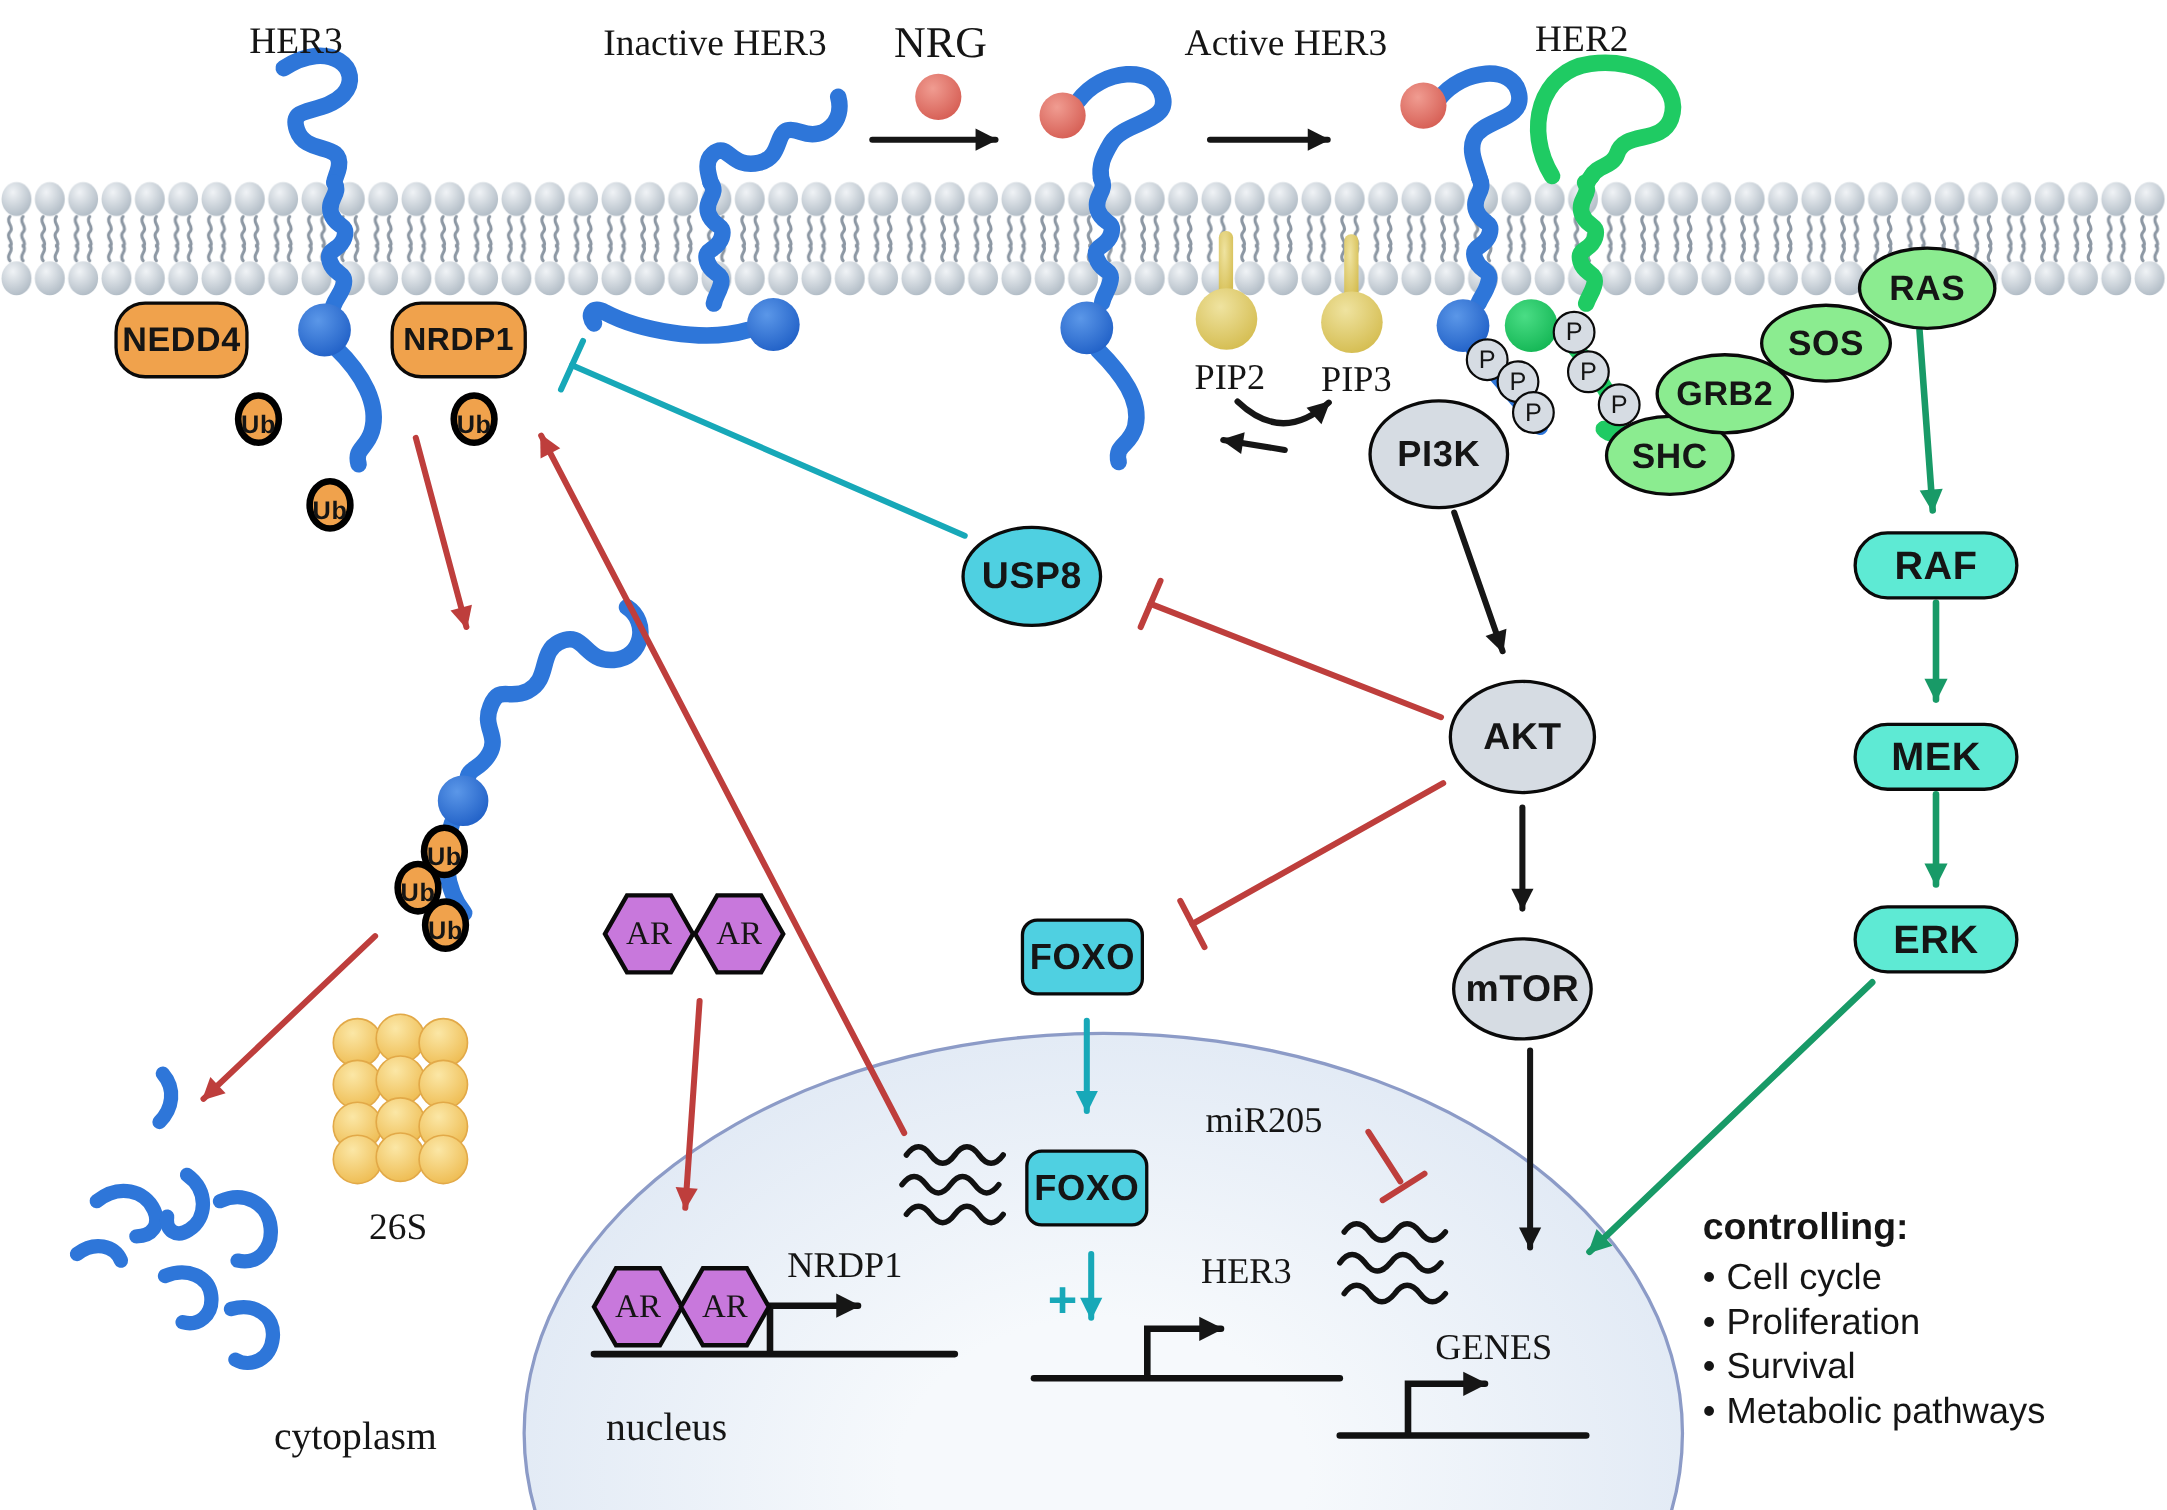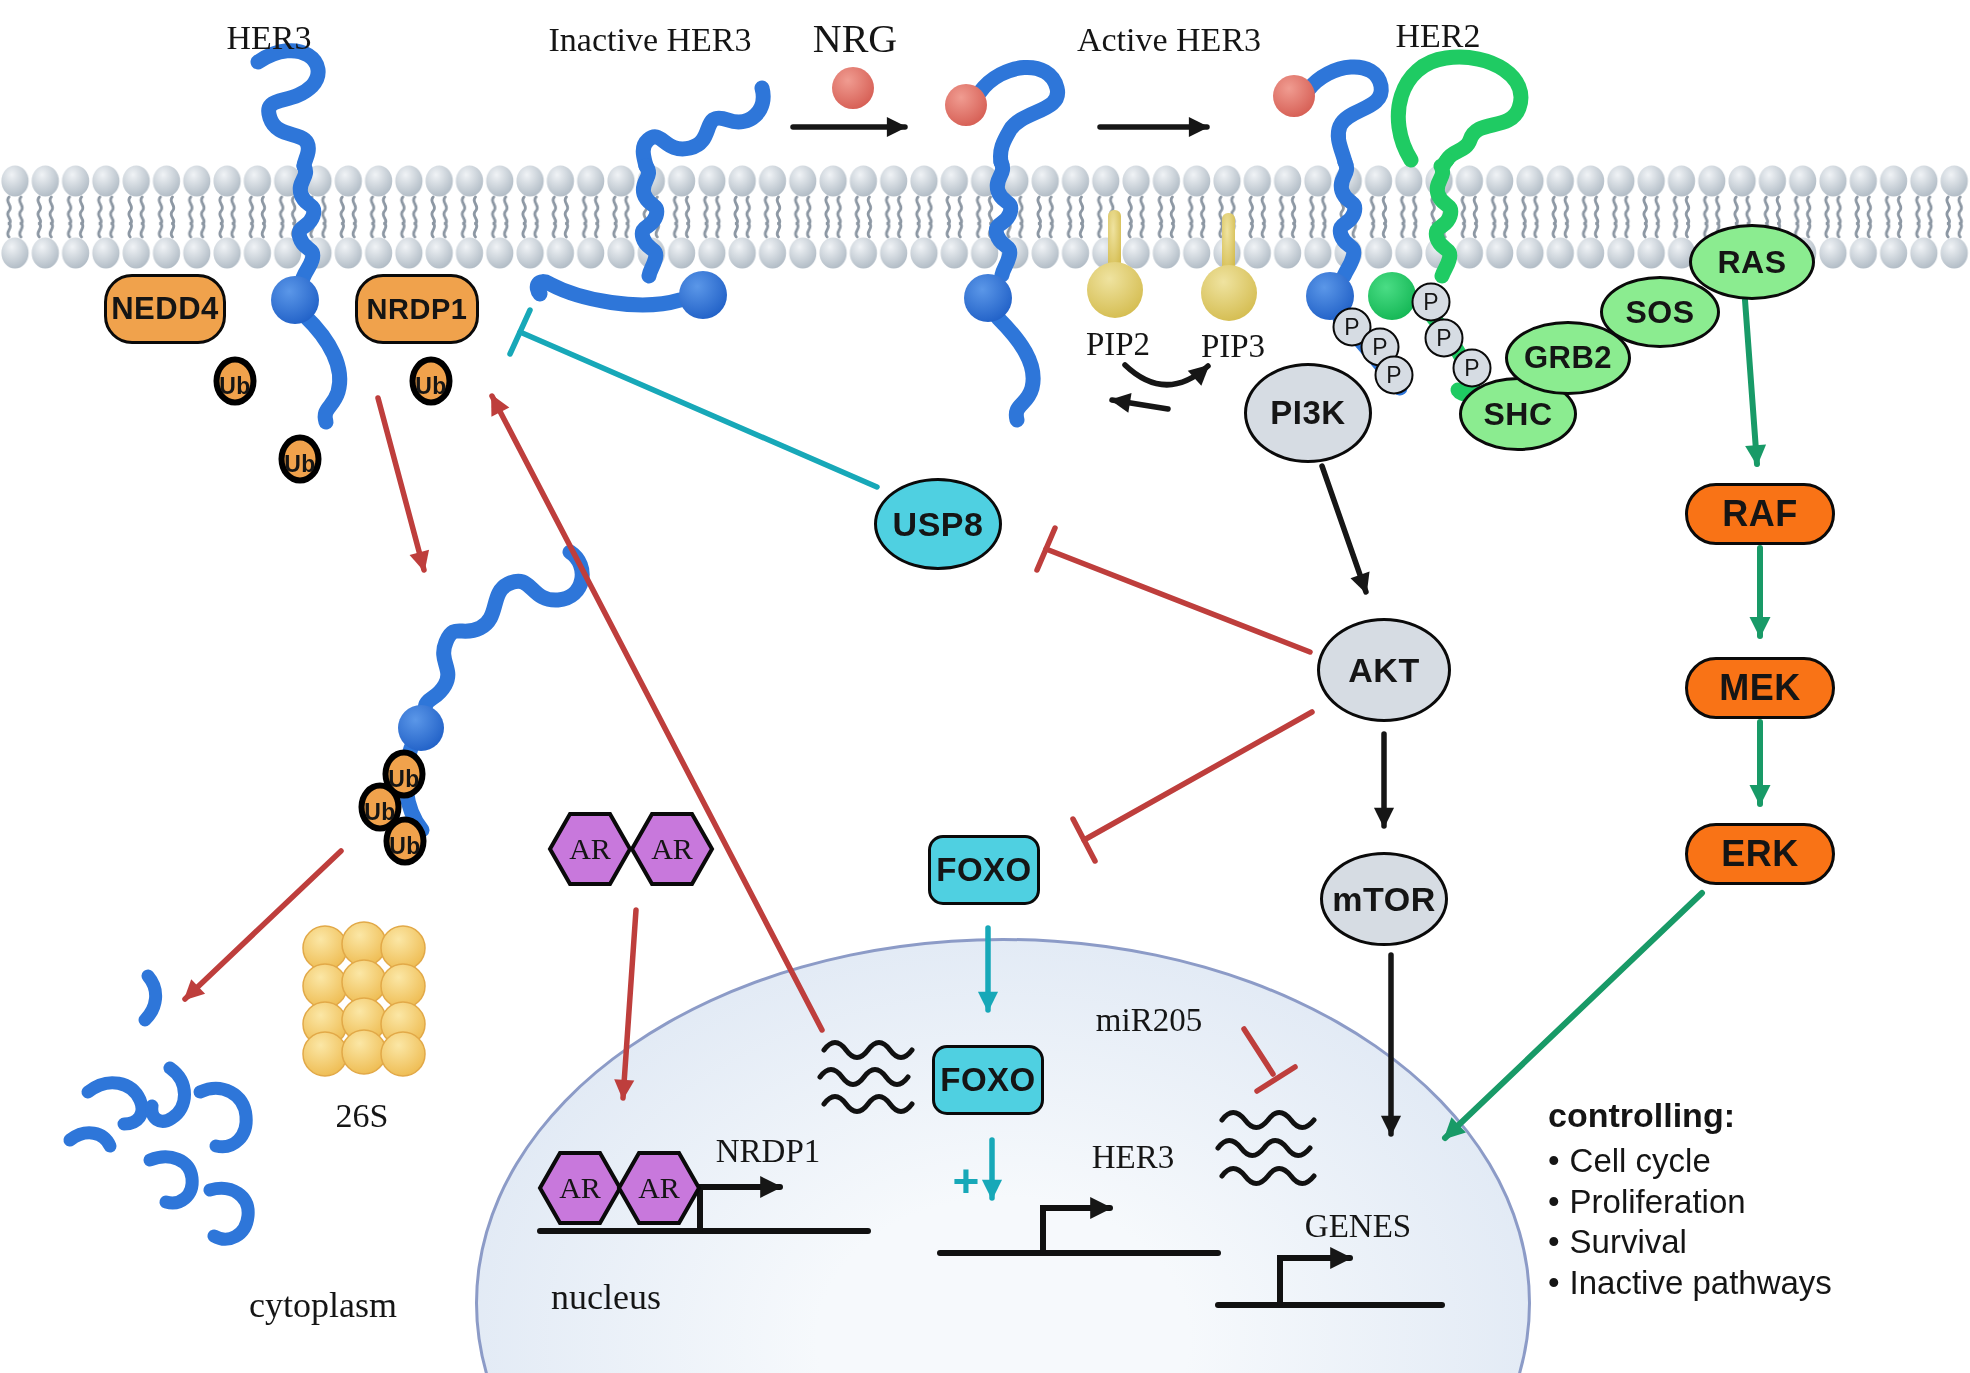--- a/index.html
+++ b/index.html
@@ -12,21 +12,21 @@
   .c{position:absolute;transform:translate(-50%,-50%);z-index:3;}
   .node{display:flex;align-items:center;justify-content:center;border:3.5px solid #0a0a0a;
         box-sizing:border-box;font-weight:700;letter-spacing:.5px;}
   .ellipse{border-radius:50%;}
   .pill{border-radius:34px;}
   .box{border-radius:15px;}
   .orange{background:#F0A24C;}
   .gray{background:#D6DCE3;}
   .teal{background:#4FD0E1;}
   .lgreen{background:#8BEC90;}
-  .egreen{background:#f97316;justify-content:center;}
+  .egreen{background:#5eead4;justify-content:center;}
   .ub{width:43px;height:49px;border:6px solid #000000;font-size:23px;align-items:flex-end;}
   .pcirc{width:35px;height:35px;border:2.5px solid #0a0a0a;font-size:23px;background:#D6DCE3;
          border-radius:50%;display:flex;align-items:center;justify-content:center;z-index:4;}
   .lbl{white-space:nowrap;text-align:center;z-index:3;font-family:Liberation Serif, serif;}
   .hex{z-index:3;font-family:Liberation Serif, serif;}
   .hexlbl{position:absolute;inset:0;display:flex;align-items:center;justify-content:center;font-size:30px;}
   .twoline{line-height:40px;font-size:33px;text-align:center;}
   .ctl{position:absolute;left:1548px;top:1096px;z-index:3;}
   .ctl-title{font-size:34px;font-weight:bold;margin-bottom:6px;}
   .ctl-item{font-size:33px;line-height:40.5px;}
@@ -364,16 +364,16 @@
   <div class="c lbl" style="left:1133px;top:1157px;font-size:33px"><span>HER3</span></div>
   <div class="c lbl" style="left:1149px;top:1020px;font-size:33px"><span>miR205</span></div>
   <div class="c lbl" style="left:1358px;top:1226px;font-size:33px"><span>GENES</span></div>
   <div class="c plus" style="left:966px;top:1181px"><span>+</span></div>
 
   <div class="ctl">
     <div class="ctl-title">controlling:</div>
     <div class="ctl-item"><span class="bullet">•</span><span>Cell cycle</span></div>
     <div class="ctl-item"><span class="bullet">•</span><span>Proliferation</span></div>
     <div class="ctl-item"><span class="bullet">•</span><span>Survival</span></div>
-    <div class="ctl-item"><span class="bullet">•</span><span>Inactive pathways</span></div>
+    <div class="ctl-item"><span class="bullet">•</span><span>Metabolic pathways</span></div>
   </div>
 
 </div>
 
 </body></html>

